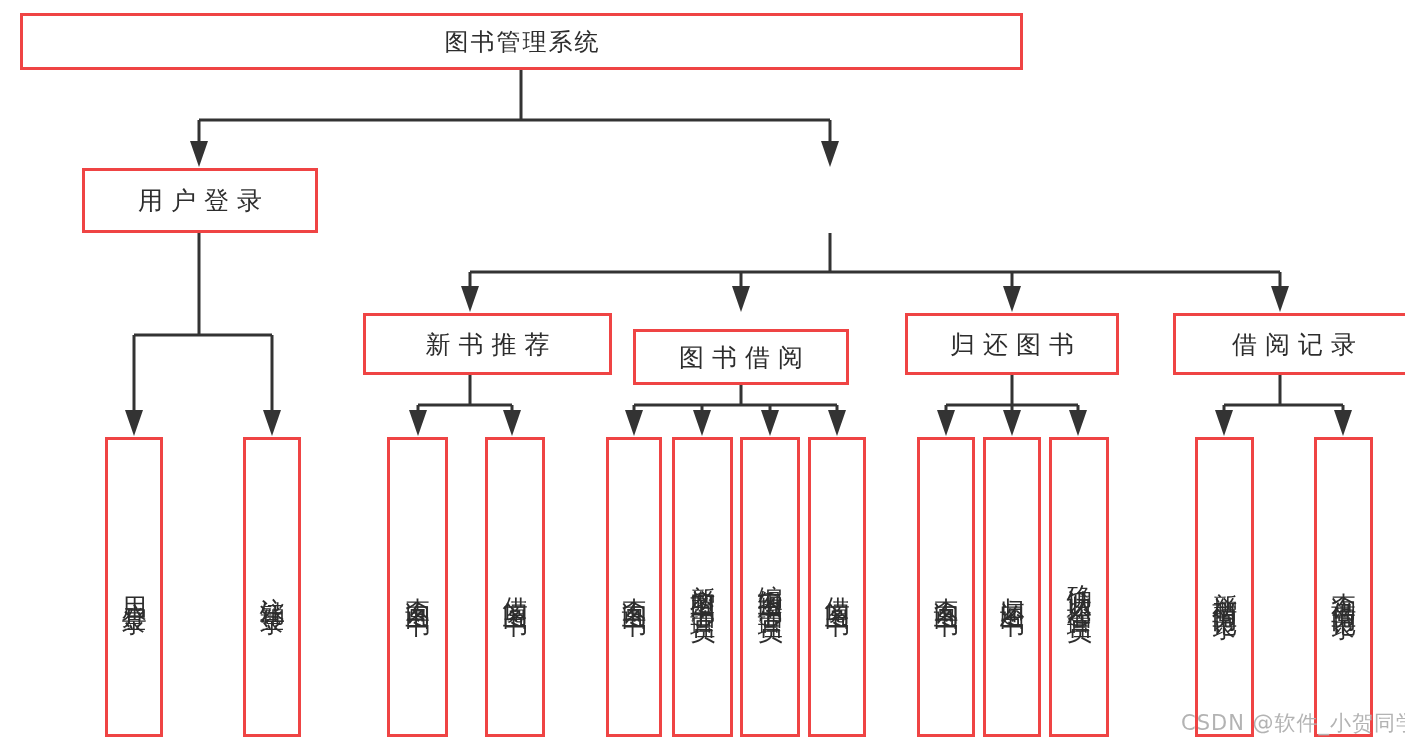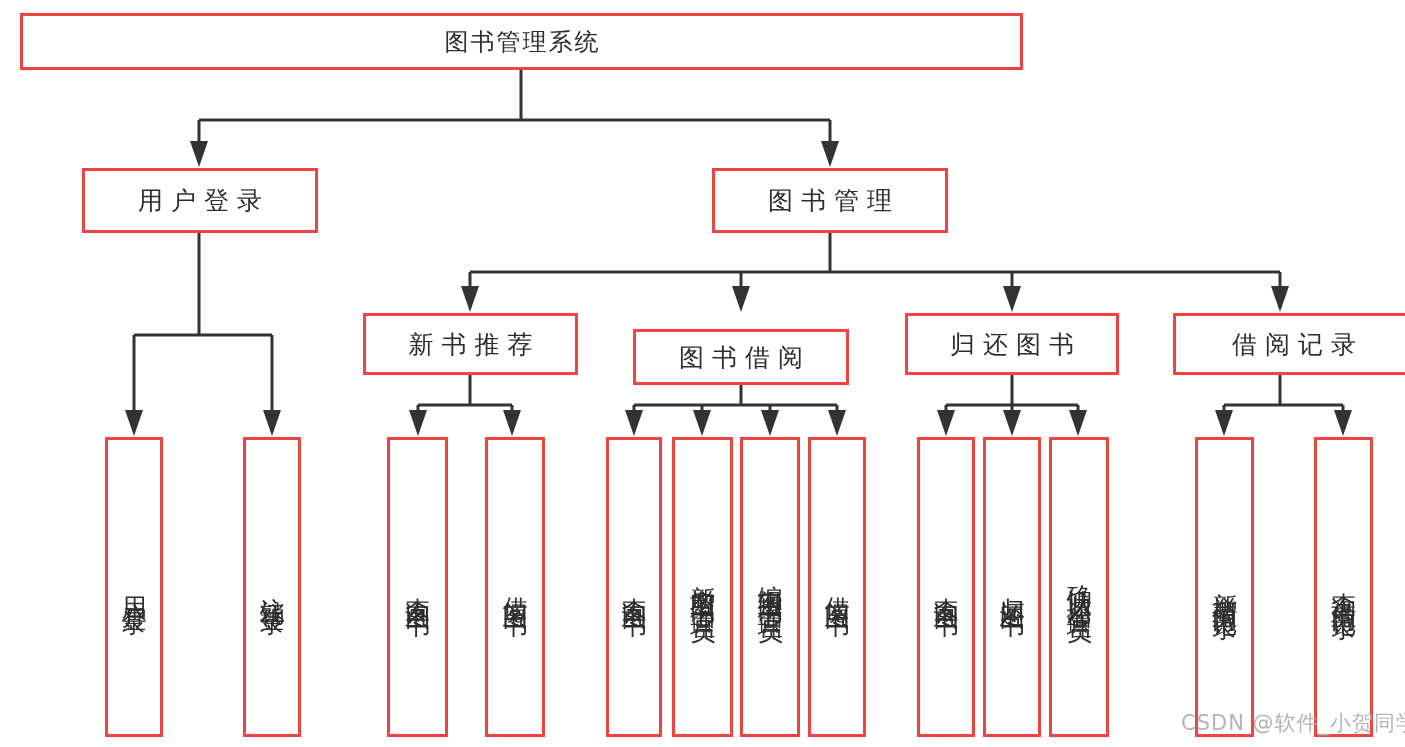--- a/index.html
+++ b/index.html
@@ -107,25 +107,22 @@
       </g>
   </svg>
 
   <div class="box h title" style="left:20px;top:13px;width:1003px;height:57px">
     <span>图书管理系统</span>
   </div>
 
   <div class="box h" style="left:82px;top:168px;width:236px;height:65px">
     <span>用户登录</span>
   </div>
-  <div class="box h" style="left:712px;top:168px;width:236px;height:65px">
-    <span>图书管理</span>
-  </div>
 
-  <div class="box h" style="left:363px;top:313px;width:215px;height:62px">
+  <div class="box h" style="left:363px;top:313px;width:249px;height:62px">
     <span>新书推荐</span>
   </div>
   <div class="box h" style="left:633px;top:329px;width:216px;height:56px">
     <span>图书借阅</span>
   </div>
   <div class="box h" style="left:905px;top:313px;width:214px;height:62px">
     <span>归还图书</span>
   </div>
   <div class="box h" style="left:1173px;top:313px;width:242px;height:62px">
     <span>借阅记录</span>

